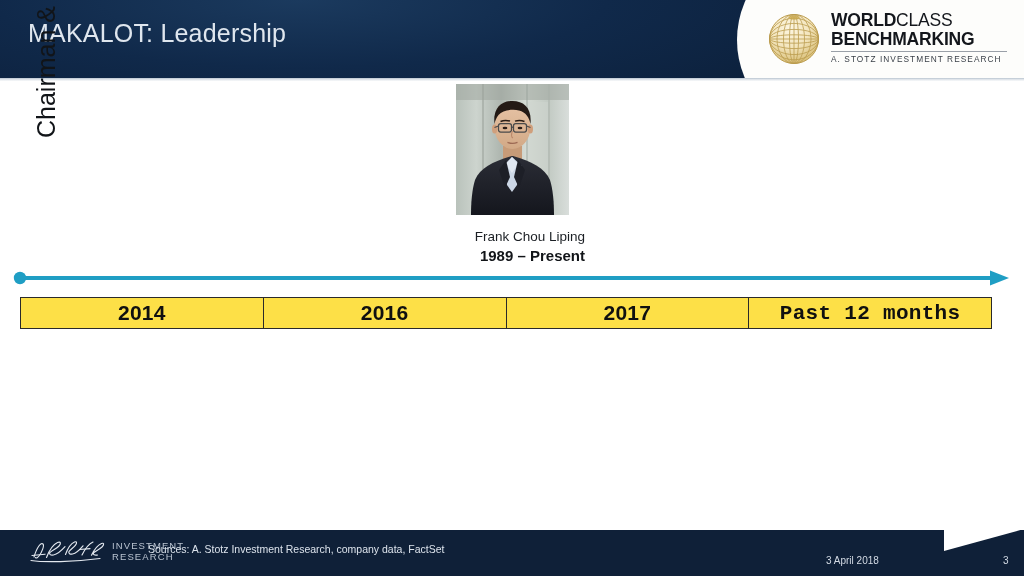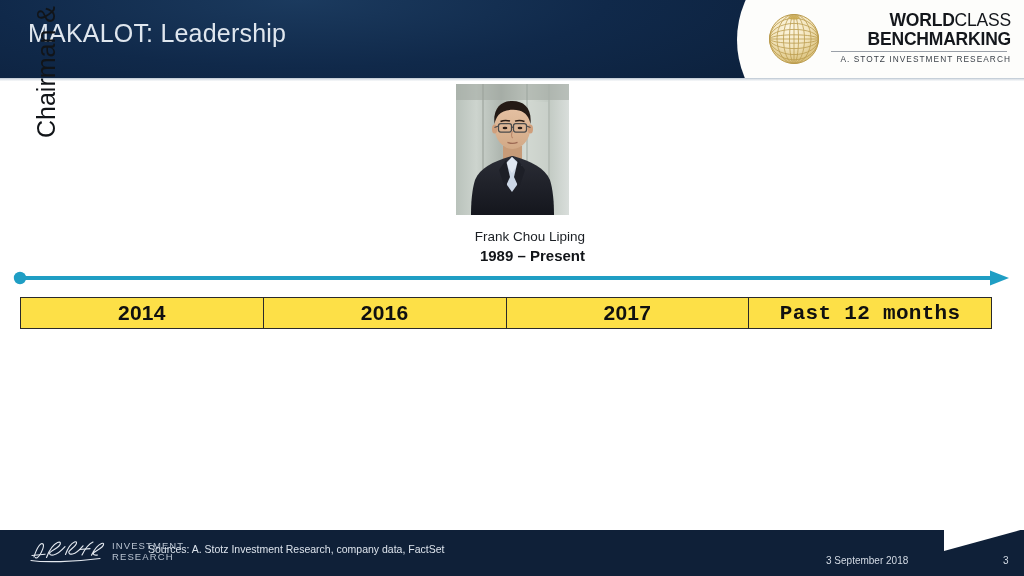--- a/index.html
+++ b/index.html
@@ -60,21 +60,20 @@
   }
   #globe-icon {
     position: absolute;
     left: 0; top: 2px;
     width: 58px; height: 58px;
   }
   #logo-text-block {
     position: absolute;
     left: 66px; top: 3px;
     width: 180px;
-    text-align: right;
   }
   .logo-line1, .logo-line2 {
     font-size: 17.5px;
     line-height: 19px;
     color: #14171c;
     letter-spacing: -0.2px;
     white-space: nowrap;
   }
   .logo-line1 .b, .logo-line2 .b { font-weight: 700; }
   .logo-line1 .r { font-weight: 400; }
@@ -362,16 +361,16 @@
       </g>
     </svg>
   </div>
 
   <div id="footer-ir-text">
     <div>INVESTMENT</div>
     <div>RESEARCH</div>
   </div>
 
   <div id="footer-sources">Sources: A. Stotz Investment Research, company data, FactSet</div>
-  <div id="footer-date">3 September  2018</div>
+  <div id="footer-date">3 April  2018</div>
   <div id="footer-page">3</div>
 
 </div>
 
 </body></html>

